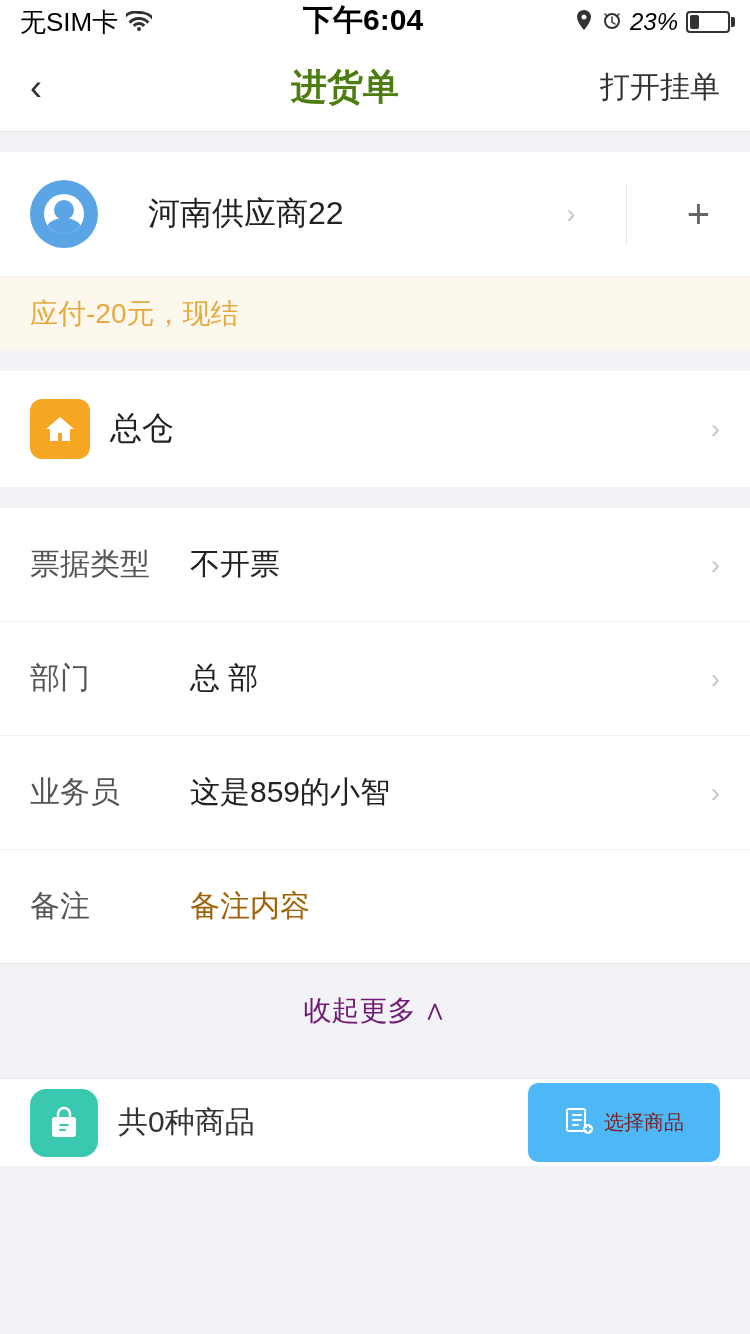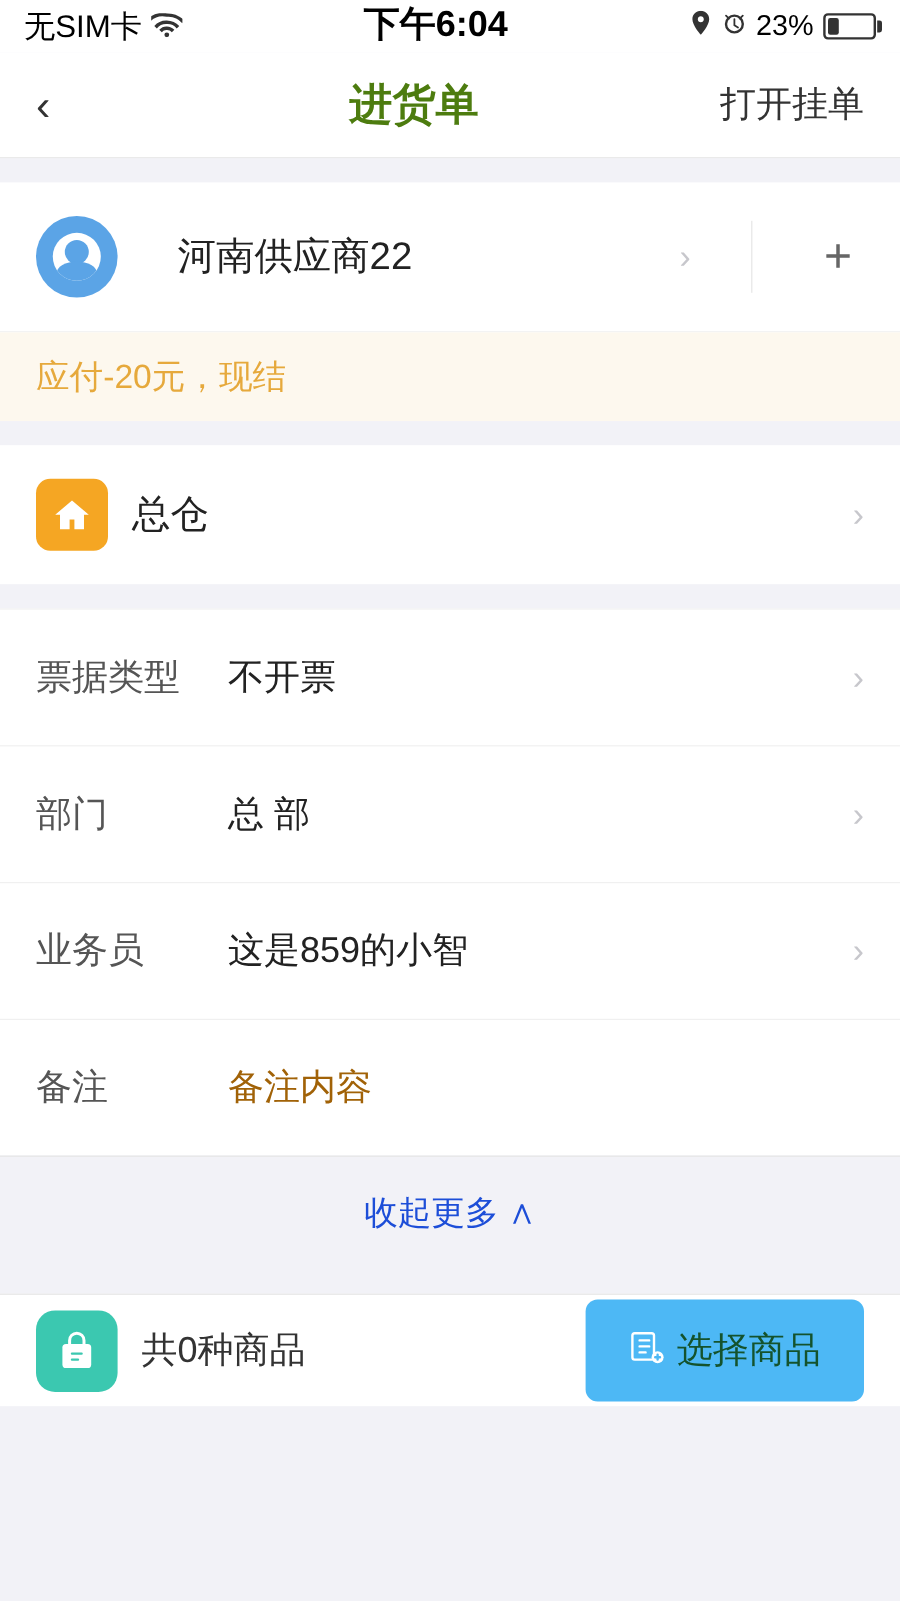--- a/index.html
+++ b/index.html
@@ -17,21 +17,21 @@
       height: 44px;
       background: #fff;
       display: flex;
       justify-content: space-between;
       padding: 0 20px;
       font-size: 26px;
       font-weight: 500;
     }
     .status-left { display: flex; align-items: center; gap: 8px; }
     .status-center { font-size: 30px; font-weight: 600; }
-    .status-right { display: flex; align-items: center; gap: 8px; font-size: 24px; }
+    .status-right { display: flex; align-items: center; gap: 8px; font-size: 24px; font-style: italic; }
     .battery {
       width: 44px; height: 22px;
       border: 2px solid #333;
       border-radius: 4px;
       position: relative;
       display: inline-flex;
       align-items: center;
       padding: 2px;
     }
     .battery::after {
@@ -222,21 +222,21 @@
       display: flex;
       align-items: center;
       justify-content: center;
       padding: 28px 30px;
       background: #f2f2f7;
       border-top: 1px solid #e5e5e5;
       cursor: pointer;
     }
     .collapse-text {
       font-size: 28px;
-      color: #1d4ed8;
+      color: #701a75;
     }
 
     
     .footer-bar {
       display: flex;
       align-items: center;
       padding: 4px 30px;
       background: #fff;
       border-top: 1px solid #e5e5e5;
       margin-top: 20px;
@@ -252,22 +252,22 @@
       margin-right: 20px;
       flex-shrink: 0;
     }
     .product-count {
       flex: 1;
       font-size: 30px;
       color: #333;
     }
     .select-btn {
       background: #4db8f5;
-      color: #14532d;
-      font-size: 30px;
+      color: #7f1d1d;
+      font-size: 20px;
       padding: 22px 36px;
       border-radius: 10px;
       display: flex;
       align-items: center;
       gap: 10px;
       cursor: pointer;
     }
 
     
     .bottom-fill {

